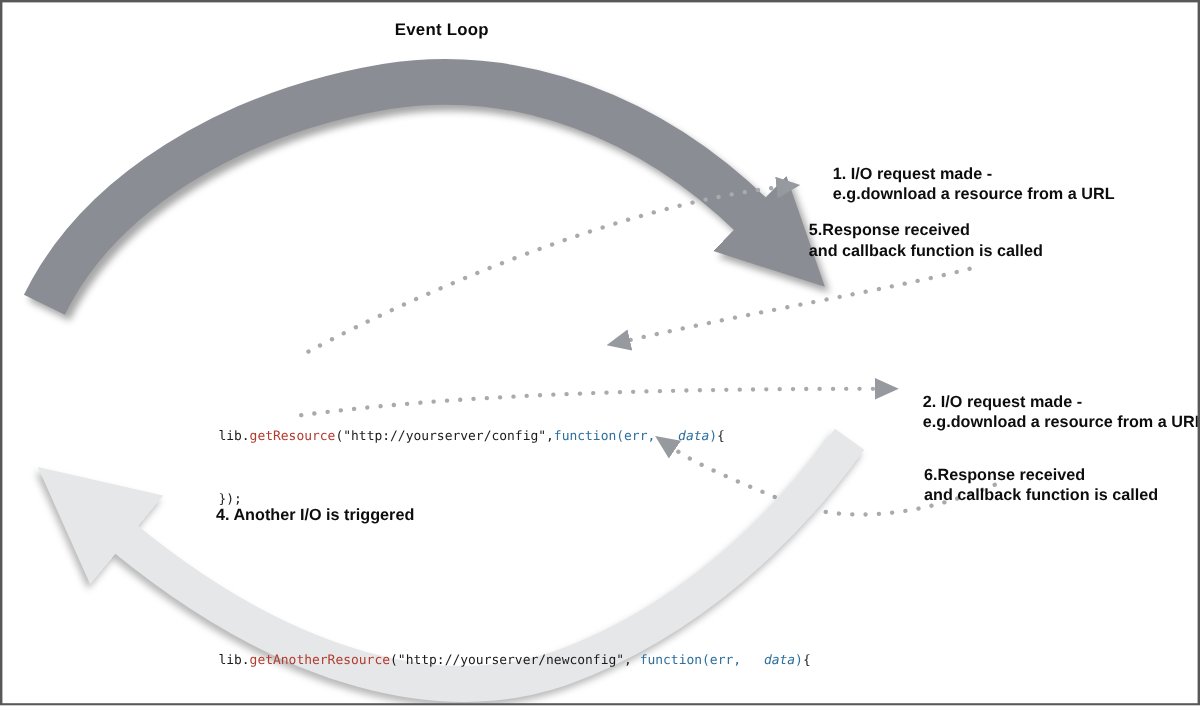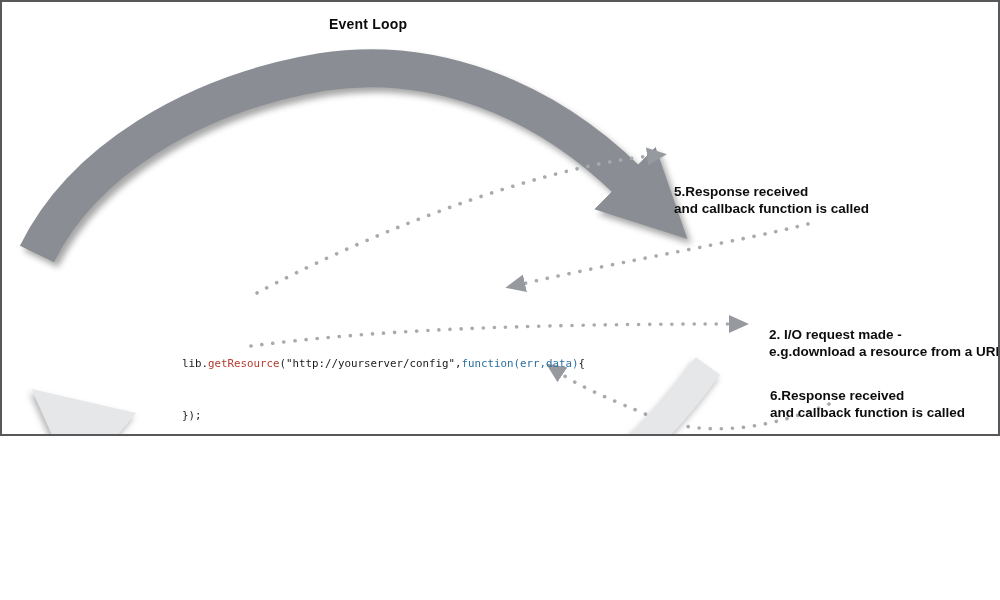--- a/index.html
+++ b/index.html
@@ -1,18 +1,18 @@
 <!DOCTYPE html>
 <html><head>
 <meta charset="utf-8">
 <style>
   html,body{margin:0;padding:0;background:#fff;}
   .canvas{
     position:relative;
-    width:1000px;height:436px;
+    width:1000px;height:588px;
     box-sizing:border-box;
     border:2px solid #57585a;
     background:#ffffff;
     overflow:hidden;
     font-family:"Liberation Sans", sans-serif;
   }
   .diagram-svg{position:absolute;left:0;top:0;width:1000px;height:600px;}
   .big-arrow-dark{filter:drop-shadow(4px 5px 3px rgba(0,0,0,0.35));}
   .big-arrow-light{filter:drop-shadow(-2px 4px 3px rgba(0,0,0,0.28));}
 
@@ -35,21 +35,21 @@
 
   .code{
     position:absolute;left:180px;top:284px;
     font-family:"DejaVu Sans Mono", monospace;
     font-size:10.8px;line-height:17.3px;
     color:#1b1b1b;white-space:pre;
   }
   .code-block + .code-block{margin-top:13px;}
   .c-fn{color:#b33b2e;margin-top:40px;}
   .c-kw{color:#2d6f9d;}
-  .c-kw-i{color:#2d6f9d;}
+  .c-kw-i{color:#2d6f9d;font-style:italic;margin-left:19px;}
 </style>
 </head>
 <body>
 
 <div class="canvas">
 
   <svg class="diagram-svg" viewBox="0 0 1000 600">
     <defs>
       <marker id="head-dark" viewBox="0 0 10 10" refX="0.5" refY="5" markerWidth="2.3" markerHeight="2.6" orient="auto">
         <path d="M0,0 L10,5 L0,10 Z" fill="#8a8e94"></path>
@@ -82,31 +82,38 @@
       <div><span class="c-plain">lib.</span><span class="c-fn">getResource</span><span class="c-plain">("http://yourserver/config",</span><span class="c-kw">function(err,</span><span class="c-kw-i">data</span><span class="c-kw">)</span><span class="c-plain">{</span></div>
       <div>});</div>
     </div>
     <div class="code-block">
       <div><span class="c-plain">lib.</span><span class="c-fn">getAnotherResource</span><span class="c-plain">("http://yourserver/newconfig", </span><span class="c-kw">function(err,</span><span class="c-kw-i">data</span><span class="c-kw">)</span><span class="c-plain">{</span></div>
       
       
     </div>
   </div>
 
+  <div class="ann ann-1">
+    <div>1. I/O request made -</div>
+    <div>e.g.download a resource from a URL</div>
+  </div>
 
   <div class="ann ann-5">
     <div>5.Response received</div>
     <div>and callback function is called</div>
   </div>
 
   <div class="ann ann-2">
     <div>2. I/O request made -</div>
     <div>e.g.download a resource from a URL</div>
   </div>
 
   <div class="ann ann-6">
     <div>6.Response received</div>
     <div>and callback function is called</div>
   </div>
 
+  <div class="ann ann-4">
+    <div>4. Another I/O is triggered</div>
+  </div>
 
 
 </div>
 
 </body></html>

